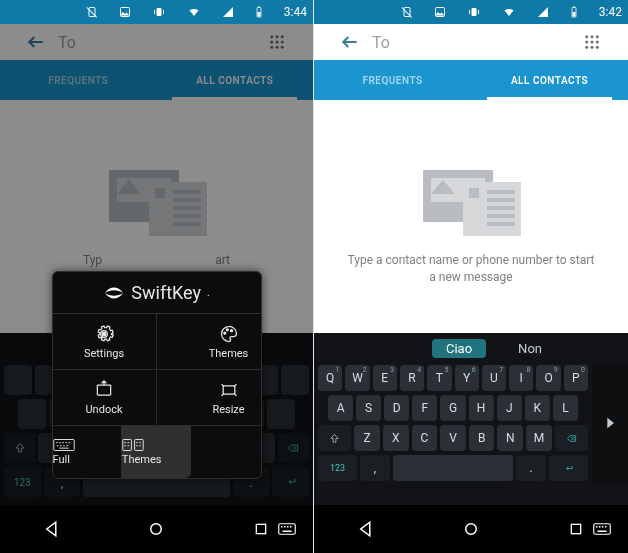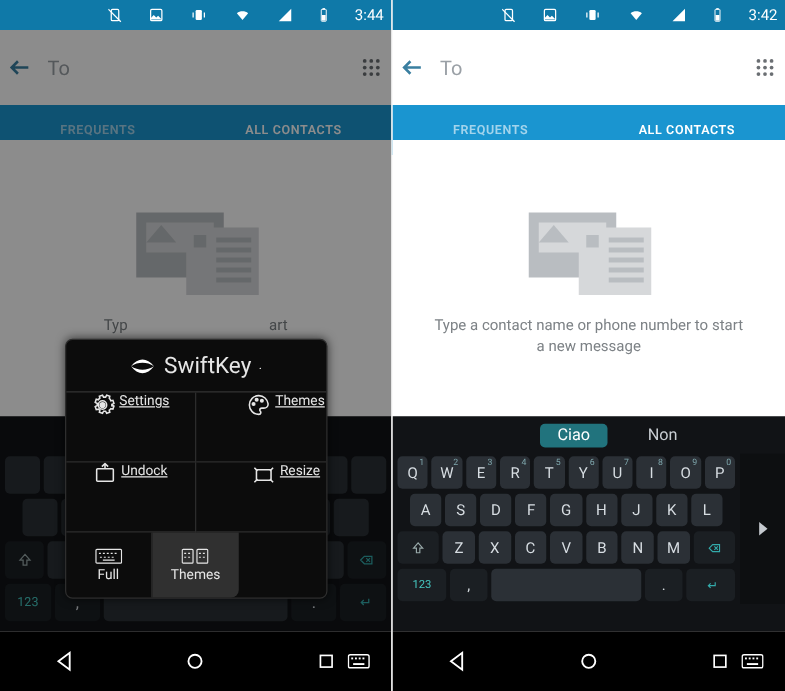--- a/index.html
+++ b/index.html
@@ -3,21 +3,21 @@
 <meta charset="utf-8">
 <style>
   * { box-sizing: border-box; margin: 0; padding: 0; font-family: Roboto, Arial, sans-serif; }
   body { background: #fff; width: 628px; height: 553px; display: flex; }
   .phone { width: 314px; height: 553px; position: relative; overflow: hidden; background: #fff; }
   .phone.left { border-right: 1px solid rgba(0,0,0,0.1); }
   
   .status { height: 24px; background: #0f79a8; color: #fff; display: flex; align-items: center; justify-content: flex-end; padding: 0 6px; font-size: 12px; gap: 21px; }
   .status .ico { display: inline-flex; }
   
-  .appbar { height: 60px; display: flex; align-items: center; padding: 0 0; justify-content: space-between; }
+  .appbar { height: 36px; display: flex; align-items: center; padding: 0 20px; justify-content: space-between; }
   .appbar .back { color: #3a7fa0; width: 32px; display:flex; align-items:center; justify-content:center; }
   .appbar .hint { color: #9aa0a6; font-size: 16px; flex: 1; padding-left: 6px; }
   .appbar .dial { color: #6b6f73; width: 32px; display:flex; justify-content:center; }
   
   .tabs { height: 40px; background: #1a95d0; display: flex; }
   .tab { flex: 1; display:flex; align-items:center; justify-content:center; color: rgba(255,255,255,0.6); font-size: 10px; font-weight: 600; letter-spacing: 0.5px; position: relative; }
   .tab.active { color: #fff; }
   .tab.active::after { content:""; position:absolute; bottom:0; left:10%; right:10%; height:3px; background:#fff; }
   
   .body { position:absolute; top:112px; bottom:0; left:0; right:0; background:#fff; }
@@ -29,24 +29,24 @@
   .ill .doc { position:absolute; right:10px; top:20px; width:58px; height:54px; background:#d6d8da; }
   .ill .doc::before { content:""; position:absolute; left:6px; top:6px; width:10px; height:10px; background:#b9bdc1; }
   .ill .doc::after { content:""; position:absolute; right:6px; top:8px; width:28px; height:4px; background:#b9bdc1; box-shadow: 0 8px 0 #b9bdc1, 0 16px 0 #b9bdc1, 0 24px 0 #b9bdc1, 0 32px 0 #b9bdc1; }
   .hinttxt { font-size: 12px; color:#7d8286; padding: 0 30px; line-height:1.4; }
   
   .dim { position:absolute; top:24px; left:0; right:0; bottom:48px; background: rgba(0,0,0,0.45); }
   
   .popup { position:absolute; left:50%; transform:translateX(-50%); bottom:74px; width: 210px; background:#0c0c0c; border:1px solid #2e2e2e; border-radius:6px; color:#e6e6e6; z-index:5; box-shadow:0 0 8px rgba(0,0,0,0.6); }
   .popup .brand { height:42px; display:flex; align-items:center; justify-content:center; font-family: Georgia, serif; font-size:18px; border-bottom:1px solid #333; gap:6px; }
   .popup .grid { display:grid; grid-template-columns: 1fr 1fr; }
-  .popup .cell { height:56px; display:flex; flex-direction:row; justify-content:center; font-size:11px; gap:3px; border-right:1px solid #2c2c2c; border-bottom:1px solid #2c2c2c;text-decoration:underline; }
+  .popup .cell { height:56px; display:flex; flex-direction:column; align-items:center; justify-content:center; font-size:11px; gap:3px; border-right:1px solid #2c2c2c; border-bottom:1px solid #2c2c2c; }
   .popup .cell:nth-child(2n){ border-right:none;padding-left:40px; }
   .popup .row3 { display:grid; grid-template-columns: 1fr 1fr 1fr; border-top: none; }
-  .popup .cell3 { height:52px; display:flex; flex-direction:column; align-items:center; justify-content:center; font-size:11px; gap:1px; border-right:1px solid #2c2c2c; }
+  .popup .cell3 { height:52px; display:flex; flex-direction:column; justify-content:center; font-size:11px; gap:1px; border-right:1px solid #2c2c2c; }
   .popup .cell3:last-child { border-right:none; background:#303030; border-radius:0 0 6px 0; }
   
   .kb { position:absolute; left:0; right:0; bottom:48px; background:#111316; color:#c8cdd2; }
   .kb.left-kb { height:172px; }
   .kb.right-kb { height:172px; }
   .sugbar { height:30px; display:flex; align-items:center; justify-content:center; gap:18px; }
   .sug { padding:2px 14px; font-size:13px; border-radius:4px; }
   .sug.hl { background:#21737d; color:#fff;text-align:right; }
   .krow { display:flex; justify-content:center; gap:3px; padding:2px 4px; }
   .key { background:#2b3036; color:#d7dde2; height:30px; min-width:22px; flex:1; border-radius:4px; display:flex; align-items:center; justify-content:center; font-size:13px; position:relative; }

